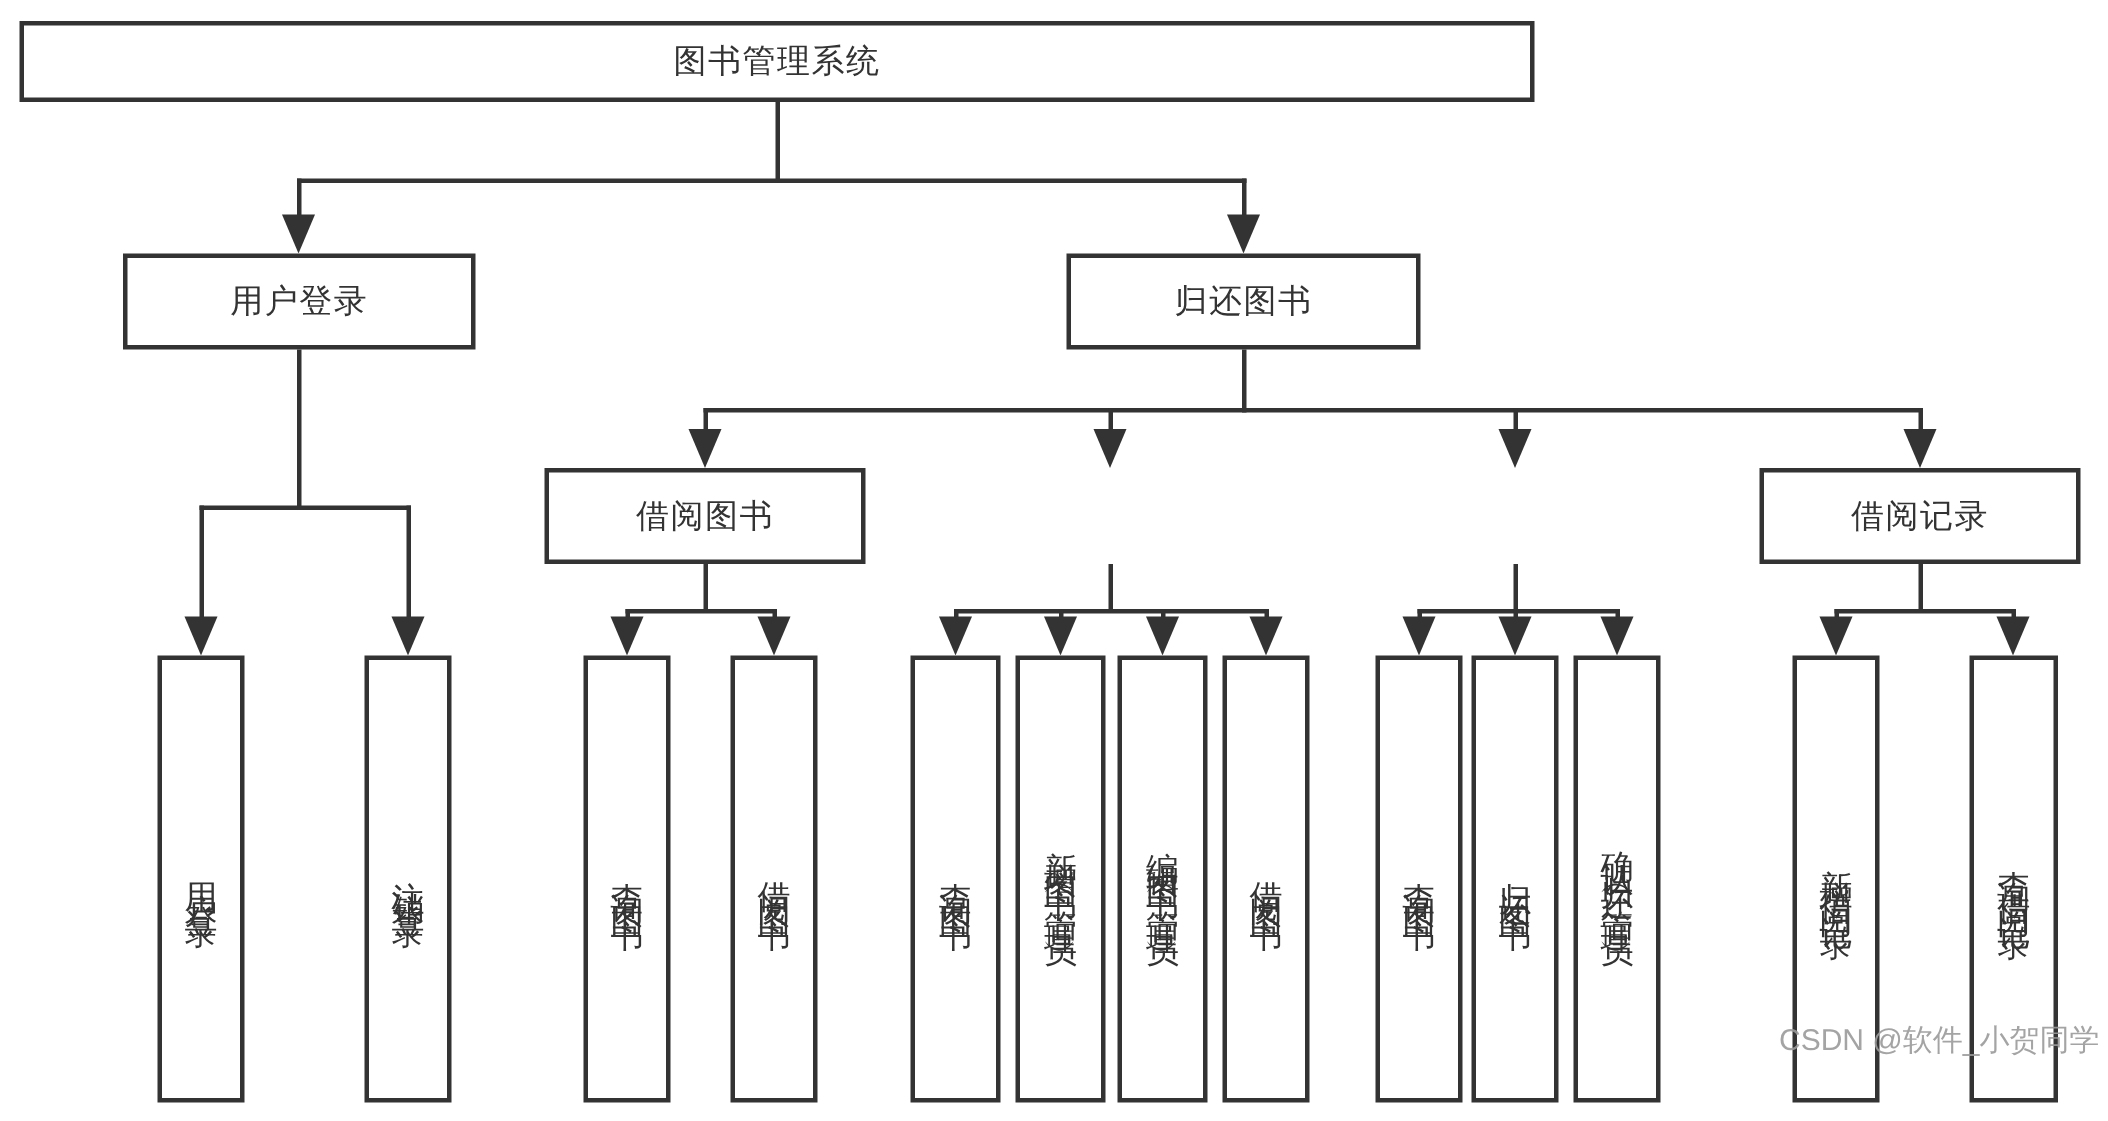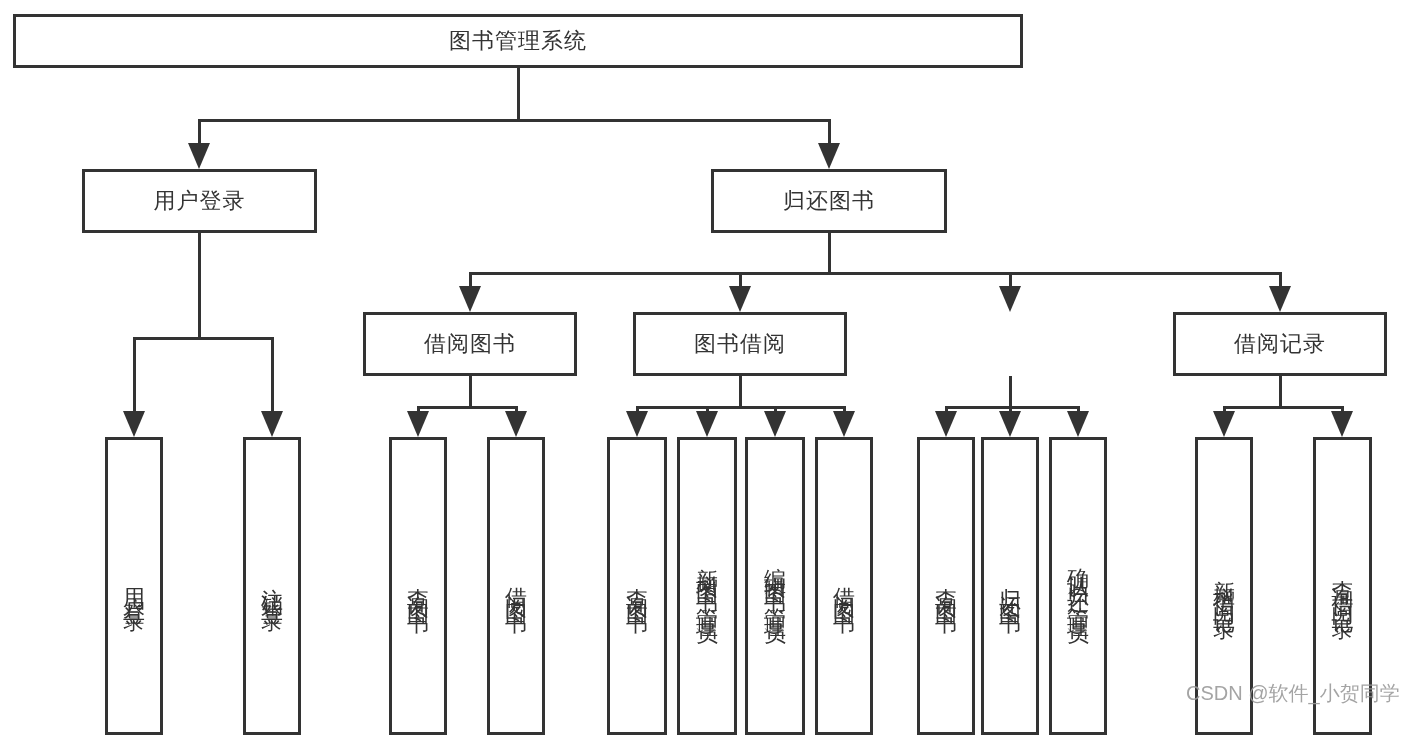--- a/index.html
+++ b/index.html
@@ -107,23 +107,20 @@
   <div class="vline" style="left:739px; top:272px; height:16px;"></div>
   <div class="arrow" style="left:729px; top:286px;"></div>
   <div class="vline" style="left:1009px; top:272px; height:16px;"></div>
   <div class="arrow" style="left:999px; top:286px;"></div>
   <div class="vline" style="left:1279px; top:272px; height:16px;"></div>
   <div class="arrow" style="left:1269px; top:286px;"></div>
 
   <div class="box hbox" style="left:363px; top:312px; width:214px; height:64px;">
     <span class="lbl">借阅图书</span>
   </div>
-  <div class="box hbox" style="left:633px; top:312px; width:214px; height:64px;">
-    <span class="lbl">图书借阅</span>
-  </div>
   <div class="box hbox" style="left:1173px; top:312px; width:214px; height:64px;">
     <span class="lbl">借阅记录</span>
   </div>
 
   <div class="vline" style="left:469px; top:376px; height:32px;"></div>
   <div class="hline" style="left:417px; top:406px; width:101px;"></div>
   <div class="vline" style="left:417px; top:406px; height:8px;"></div>
   <div class="arrow" style="left:407px; top:411px;"></div>
   <div class="vline" style="left:515px; top:406px; height:8px;"></div>
   <div class="arrow" style="left:505px; top:411px;"></div>

